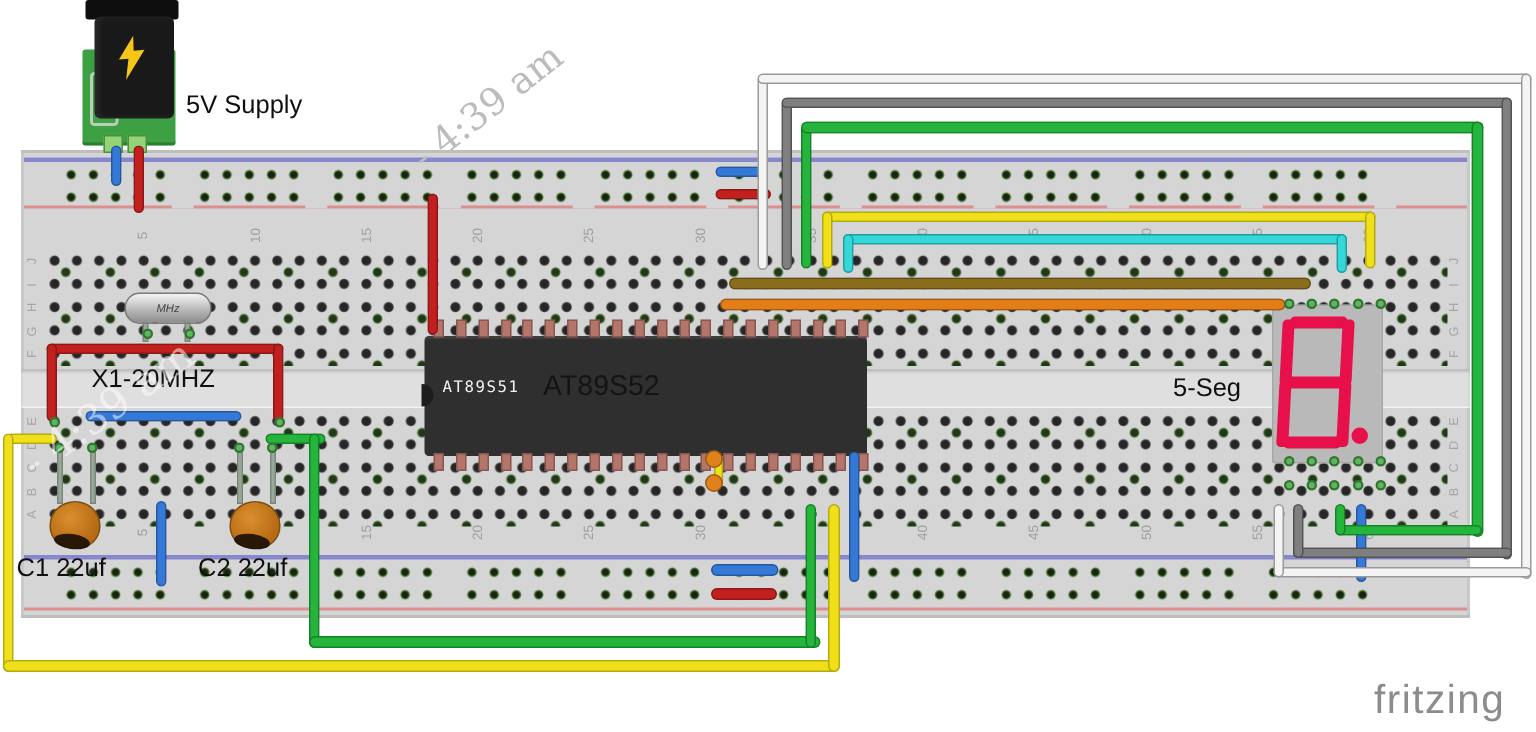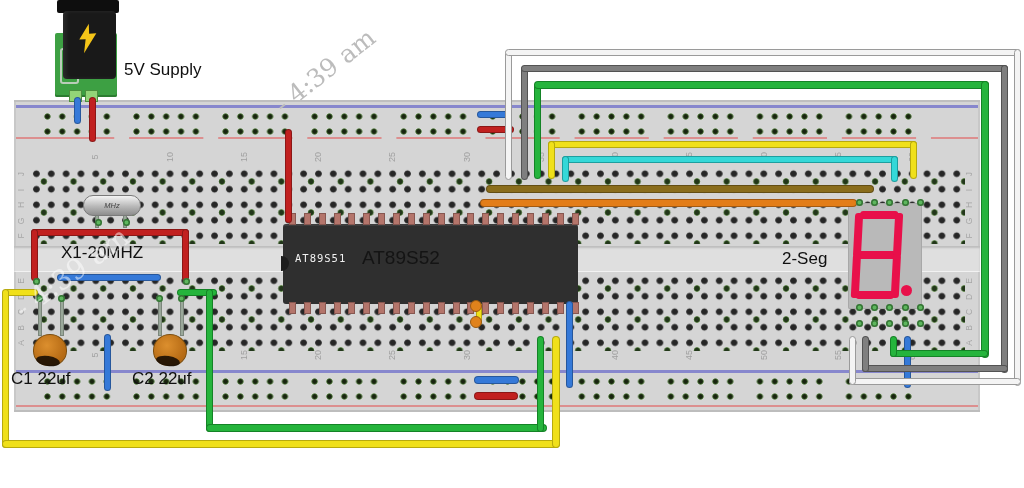--- a/index.html
+++ b/index.html
@@ -134,21 +134,21 @@
   <div class="abs digitbox">
     <div class="seg" style="left:5px;top:0;width:38px;height:8px"></div>
     <div class="seg" style="left:5px;top:40px;width:38px;height:8px"></div>
     <div class="seg" style="left:5px;top:80px;width:38px;height:8px"></div>
     <div class="seg" style="left:0;top:2px;width:8px;height:44px"></div>
     <div class="seg" style="left:40px;top:2px;width:8px;height:44px"></div>
     <div class="seg" style="left:0;top:43px;width:8px;height:44px"></div>
     <div class="seg" style="left:40px;top:43px;width:8px;height:44px"></div>
   </div>
   <div class="abs dp"></div>
-  <div class="lbl" style="left:782px;top:249px">2-Seg</div>
+  <div class="lbl" style="left:782px;top:249px">5-Seg</div>
 
   <div class="w red" style="left:285px;top:129px;width:7px;height:94px"></div>
   <div class="w red" style="left:31px;top:229px;width:158px;height:7px"></div>
   <div class="w red" style="left:31px;top:229px;width:7px;height:52px"></div>
   <div class="w red" style="left:182px;top:229px;width:7px;height:52px"></div>
   <div class="w red" style="left:477px;top:126px;width:37px;height:7px"></div>
   <div class="w red" style="left:474px;top:392px;width:44px;height:8px"></div>
 
   <div class="w blue" style="left:477px;top:111px;width:35px;height:7px"></div>
   <div class="w blue" style="left:57px;top:274px;width:104px;height:7px"></div>
@@ -193,20 +193,21 @@
   <div class="w grayw" style="left:1001px;top:65px;width:7px;height:308px"></div>
   <div class="w grayw" style="left:862px;top:365px;width:146px;height:7px"></div>
   <div class="w grayw" style="left:862px;top:336px;width:7px;height:36px"></div>
 
   <div class="w yellow" style="left:476px;top:303px;width:6px;height:22px;z-index:6"></div>
   <div class="abs" style="left:470px;top:300px;width:12px;height:12px;border-radius:50%;background:#e0821c;border:1px solid #9a5a10;box-sizing:border-box;z-index:6"></div>
   <div class="abs" style="left:470px;top:316px;width:12px;height:12px;border-radius:50%;background:#e0821c;border:1px solid #9a5a10;box-sizing:border-box;z-index:6"></div>
 
   <div class="abs wm-white">- 4:39 am</div>
   <div class="abs wm-gray">- 4:39 am</div>
+  <div class="abs brand">fritzing</div>
 <div class="ltr" style="left: 21px; top: 174px;">J</div>
     <div class="ltr" style="left: 969px; top: 174px;">J</div>
     <div class="ltr" style="left: 21px; top: 189.5px;">I</div>
     <div class="ltr" style="left: 969px; top: 189.5px;">I</div>
     <div class="ltr" style="left: 21px; top: 205px;">H</div>
     <div class="ltr" style="left: 969px; top: 205px;">H</div>
     <div class="ltr" style="left: 21px; top: 220.5px;">G</div>
     <div class="ltr" style="left: 969px; top: 220.5px;">G</div>
     <div class="ltr" style="left: 21px; top: 236px;">F</div>
     <div class="ltr" style="left: 969px; top: 236px;">F</div>

